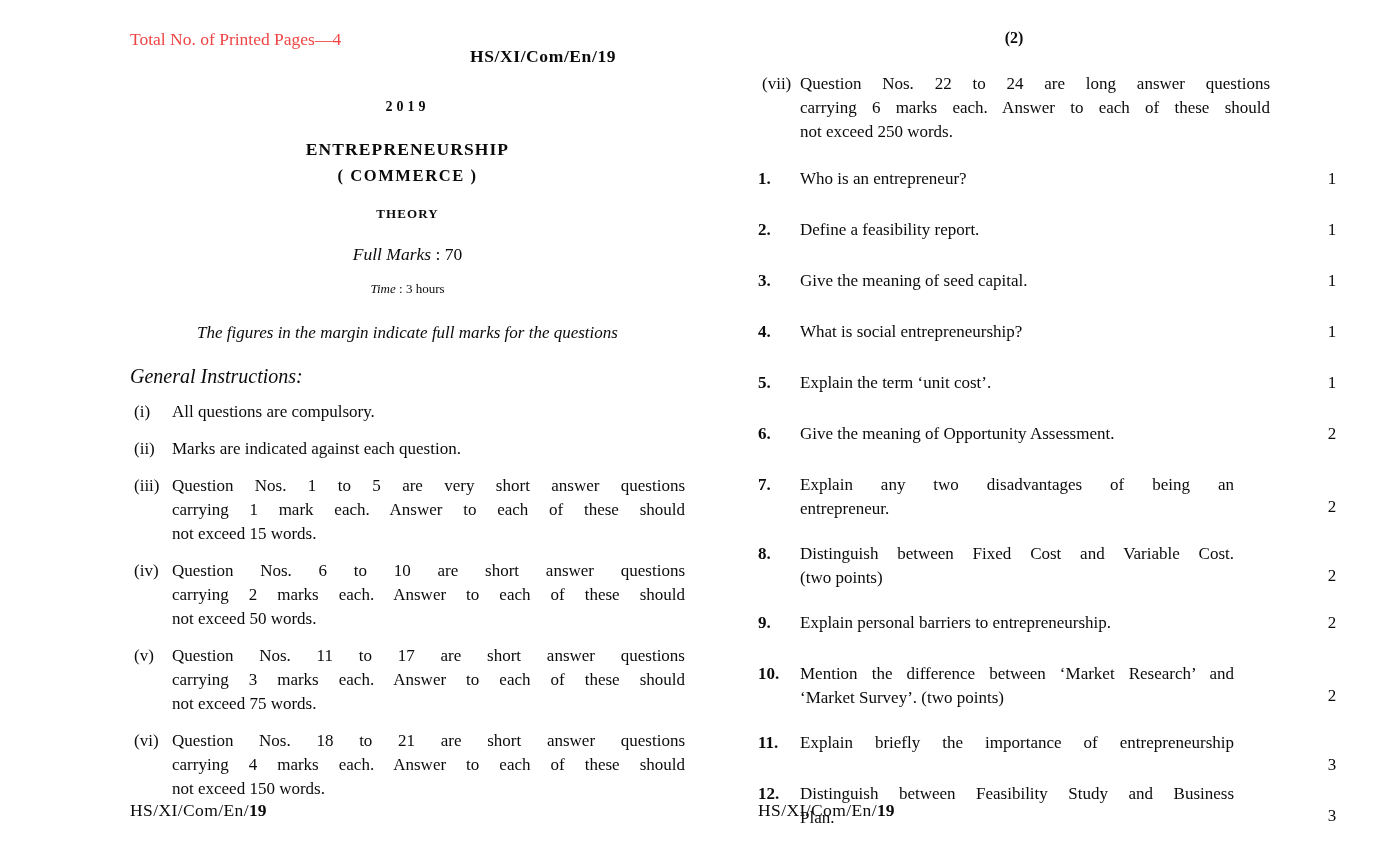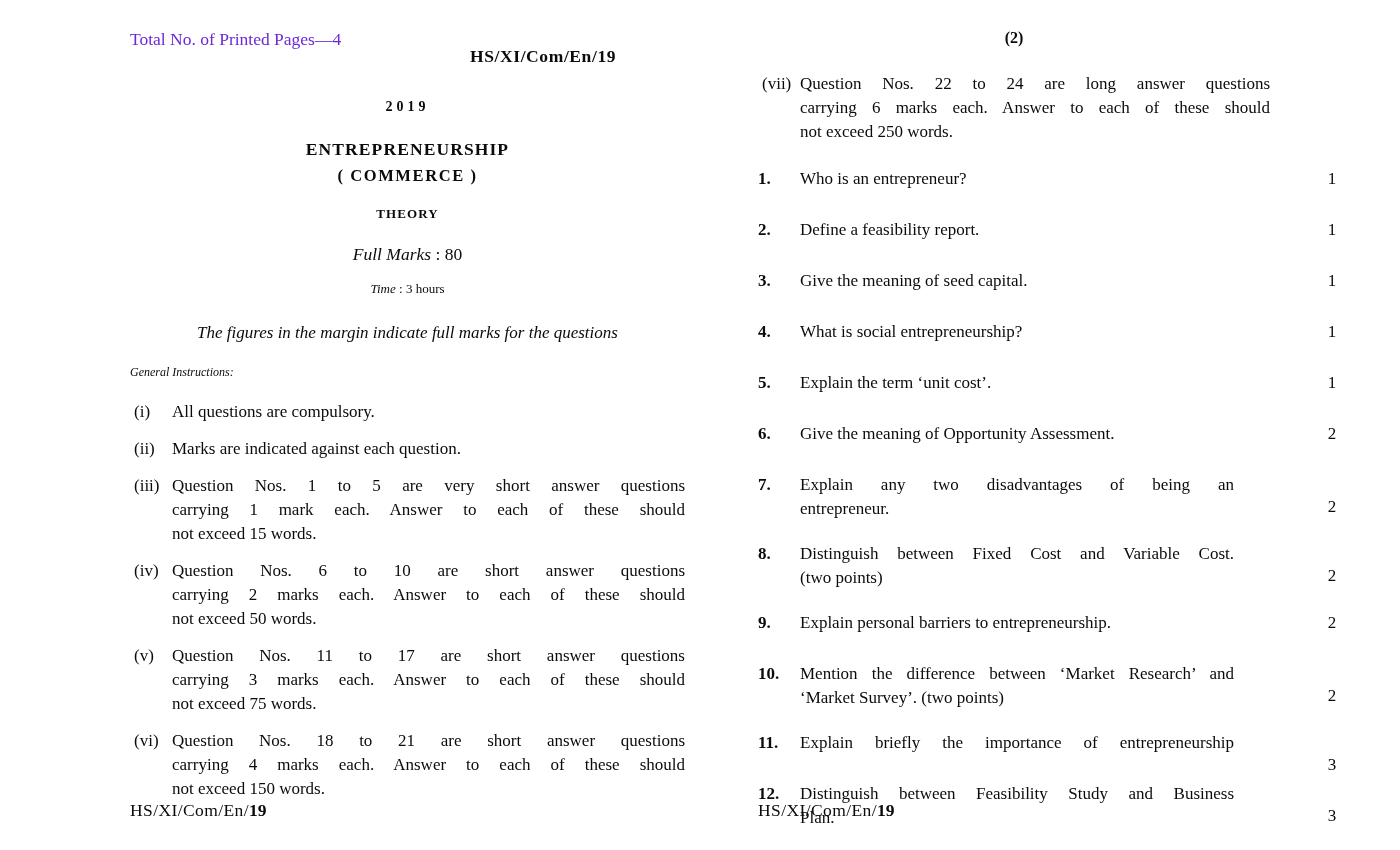--- a/index.html
+++ b/index.html
@@ -30,21 +30,21 @@
     height: 850px;
   }
   .col-left  { left: 130px;  width: 555px; }
   .col-right { left: 758px;  width: 512px; }
 
   
   .txt {
     font-family: "Liberation Serif", "DejaVu Serif", serif;
     font-size: 17px;
     line-height: 23px;
-    color: #6d28d9;
+    color: #ef4444;
     text-align: right;
   }
   .ital   { font-style: italic; }
 
   
   .printed-pages {
     position: absolute;
     left: 0;
     top: 28px;
     font-size: 17.5px;
@@ -110,21 +110,21 @@
     font-style: italic;
     font-size: 17px;
   }
 
   
   .gi-title {
     position: absolute;
     left: 0;
     top: 365px;
     font-style: italic;
-    font-size: 12px;
+    font-size: 20px;
   }
 
   .instr-list {
     position: absolute;
     left: 0;
     top: 400px;
     width: 555px;
   }
   .instr {
     position: relative;
@@ -235,21 +235,21 @@
 
     <div class="center-block year">2019</div>
 
     <div class="center-block stream">( COMMERCE )</div>
 
     <div class="center-block subject">ENTREPRENEURSHIP</div>
 
     <div class="center-block theory">THEORY</div>
 
     <div class="center-block fullmarks">
-      <span class="ital">Full Marks</span><span> </span><span>: 80</span>
+      <span class="ital">Full Marks</span><span> </span><span>: 70</span>
     </div>
 
     <div class="center-block timeline">
       <span class="ital">Time</span><span> </span><span>: 3 hours</span>
     </div>
 
     <div class="margin-note">The figures in the margin indicate full marks for the questions</div>
 
     <div class="gi-title">General Instructions:</div>
 

